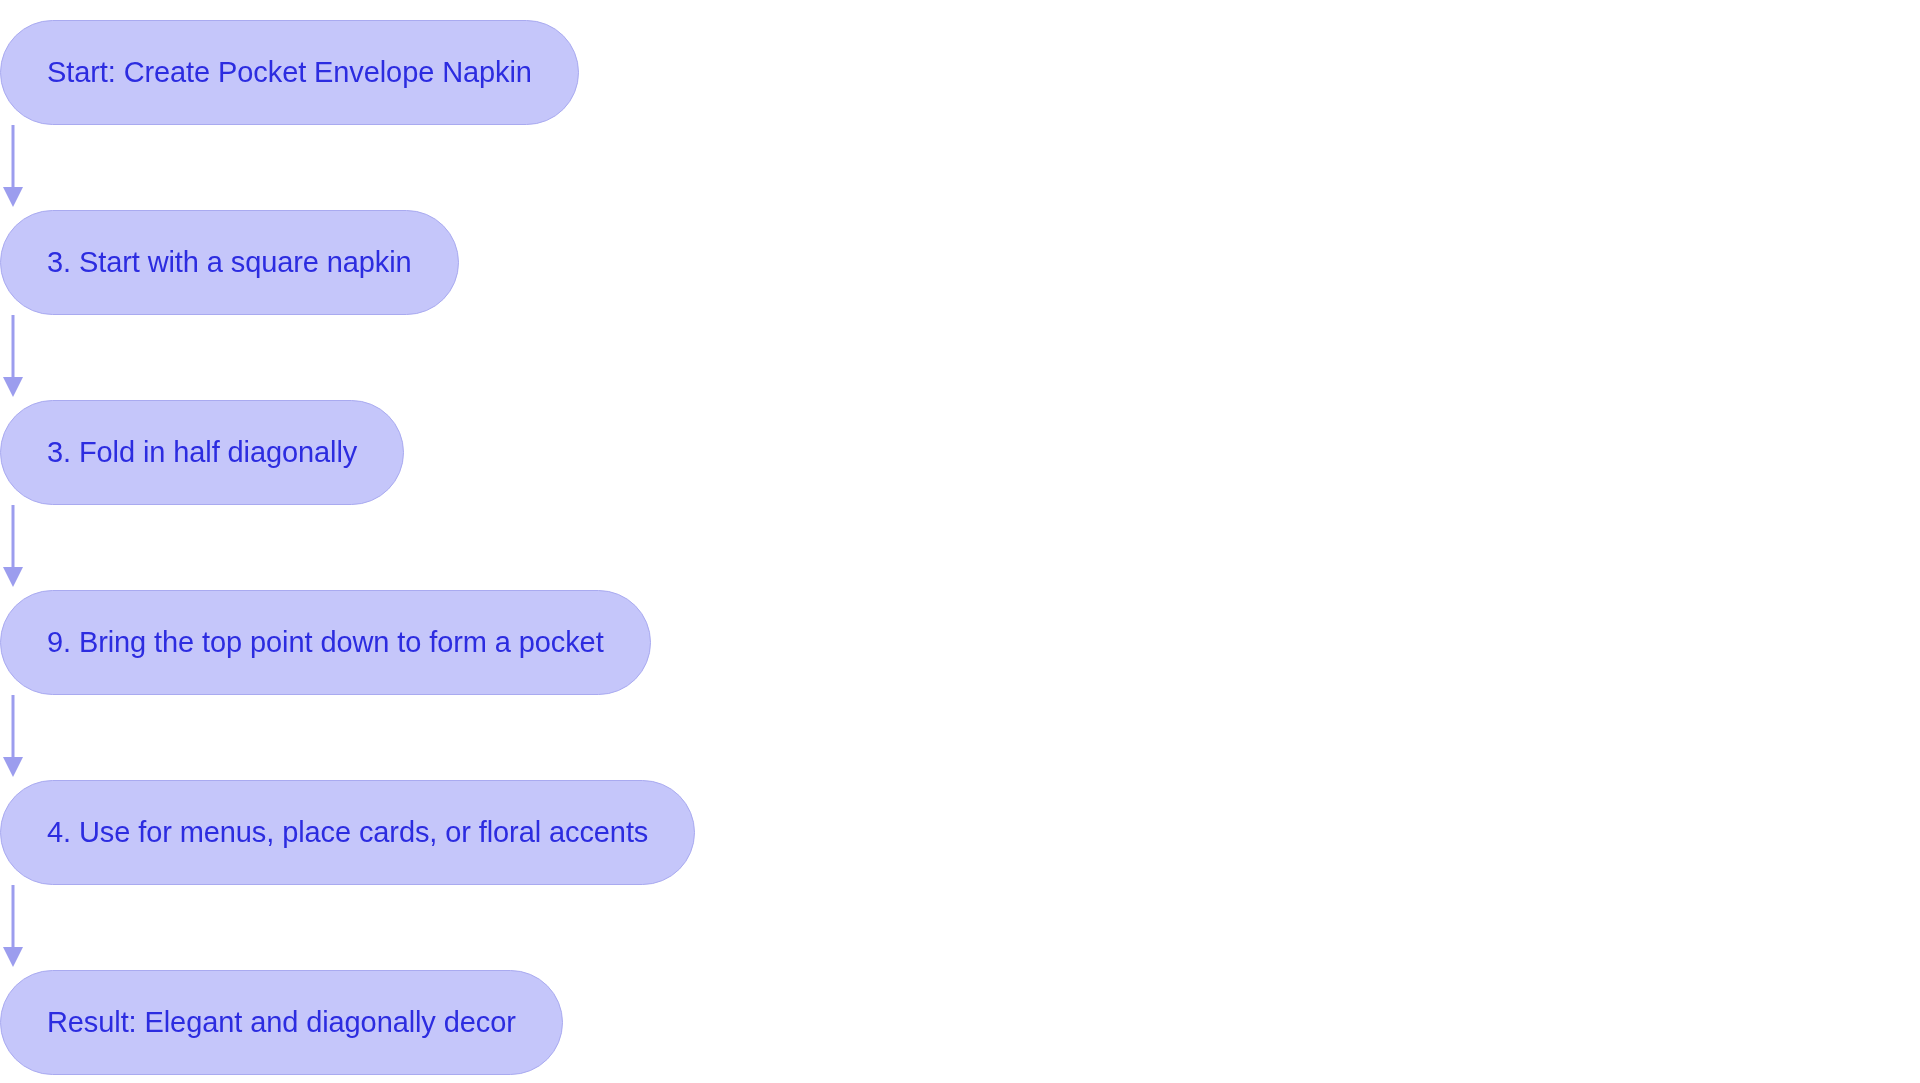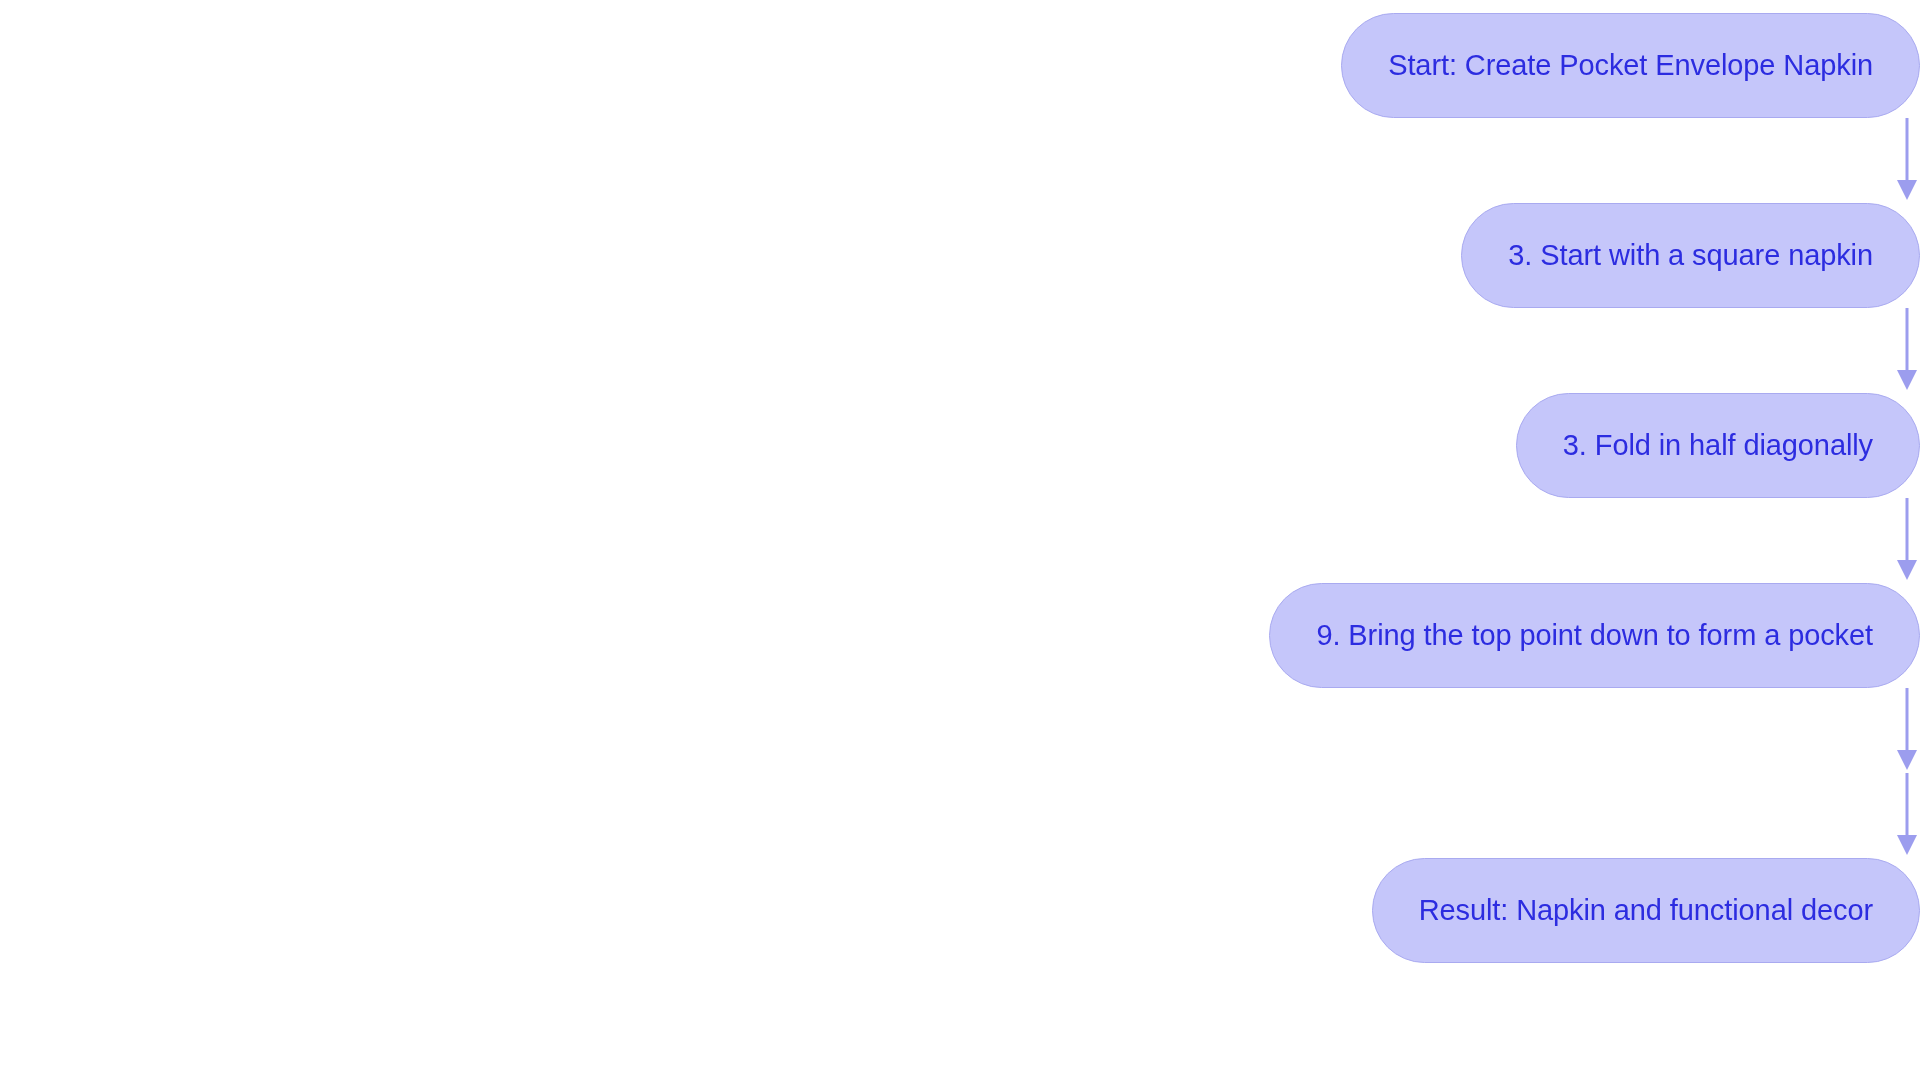--- a/index.html
+++ b/index.html
@@ -23,23 +23,23 @@
   }
 
   .flow-column {
     position: absolute;
     left: 0;
     top: 0;
     width: 1920px;
     height: 873px;
     display: flex;
     flex-direction: column;
-    align-items: flex-end;
+    align-items: flex-start;
     justify-content: flex-start;
-    padding-top: 13px;
+    padding-top: 20px;
   }
 
   .node {
     display: flex;
     align-items: center;
     justify-content: center;
     height: 105px;
     padding: 0 46px;
     border-radius: 53px;
     background: #c5c6fa;
@@ -114,26 +114,29 @@
       <span class="node-label">9. Bring the top point down to form a pocket</span>
     </div>
 
     <div class="connector">
       <svg viewBox="0 0 26 85" xmlns="http://www.w3.org/2000/svg">
         <line x1="13" y1="0" x2="13" y2="64" stroke="#9c9dee" stroke-width="3"></line>
         <polygon points="13,82 3,62 23,62" fill="#9c9dee"></polygon>
       </svg>
     </div>
 
+    <div class="node">
+      <span class="node-label">4. Use for menus, place cards, or floral accents</span>
+    </div>
 
     <div class="connector">
       <svg viewBox="0 0 26 85" xmlns="http://www.w3.org/2000/svg">
         <line x1="13" y1="0" x2="13" y2="64" stroke="#9c9dee" stroke-width="3"></line>
         <polygon points="13,82 3,62 23,62" fill="#9c9dee"></polygon>
       </svg>
     </div>
 
     <div class="node">
-      <span class="node-label">Result: Napkin and functional decor</span>
+      <span class="node-label">Result: Elegant and diagonally decor</span>
     </div>
 
   </div>
 </div>
 
 </body></html>

